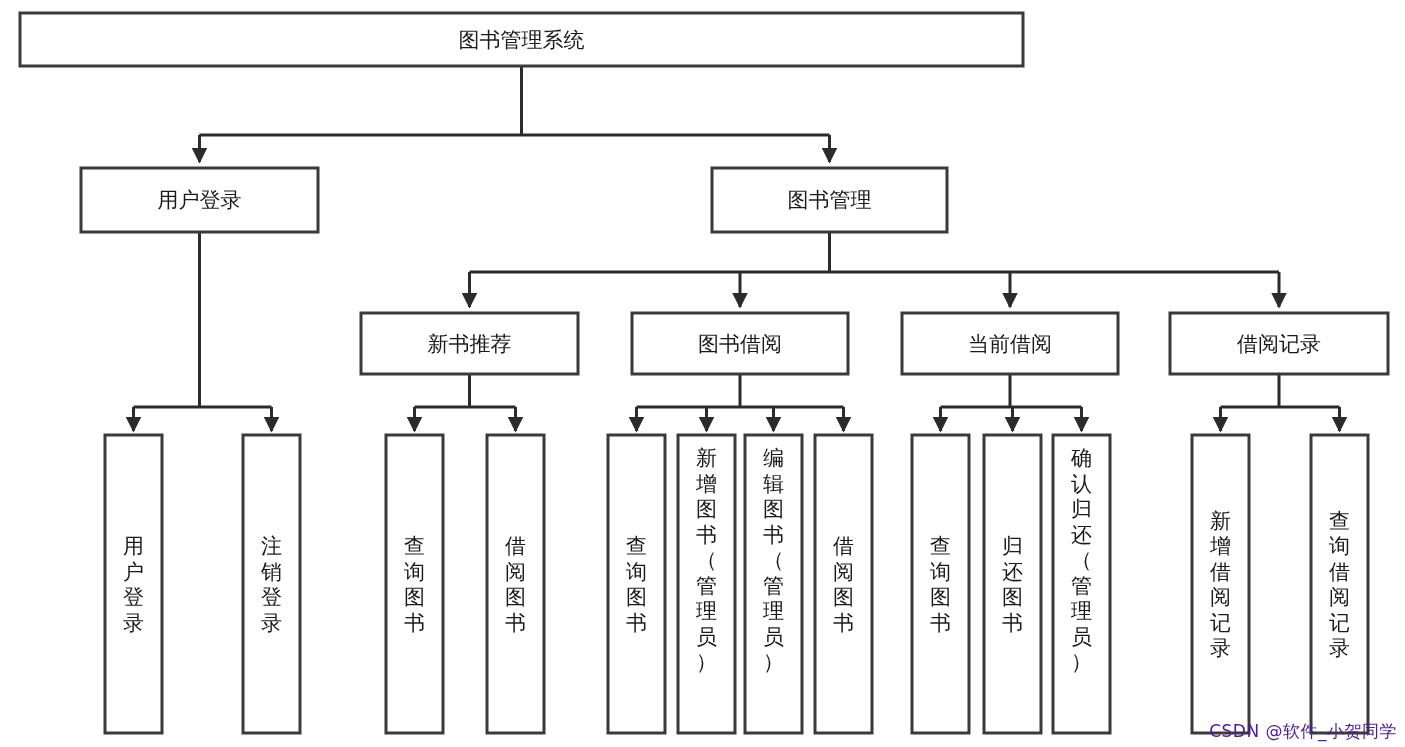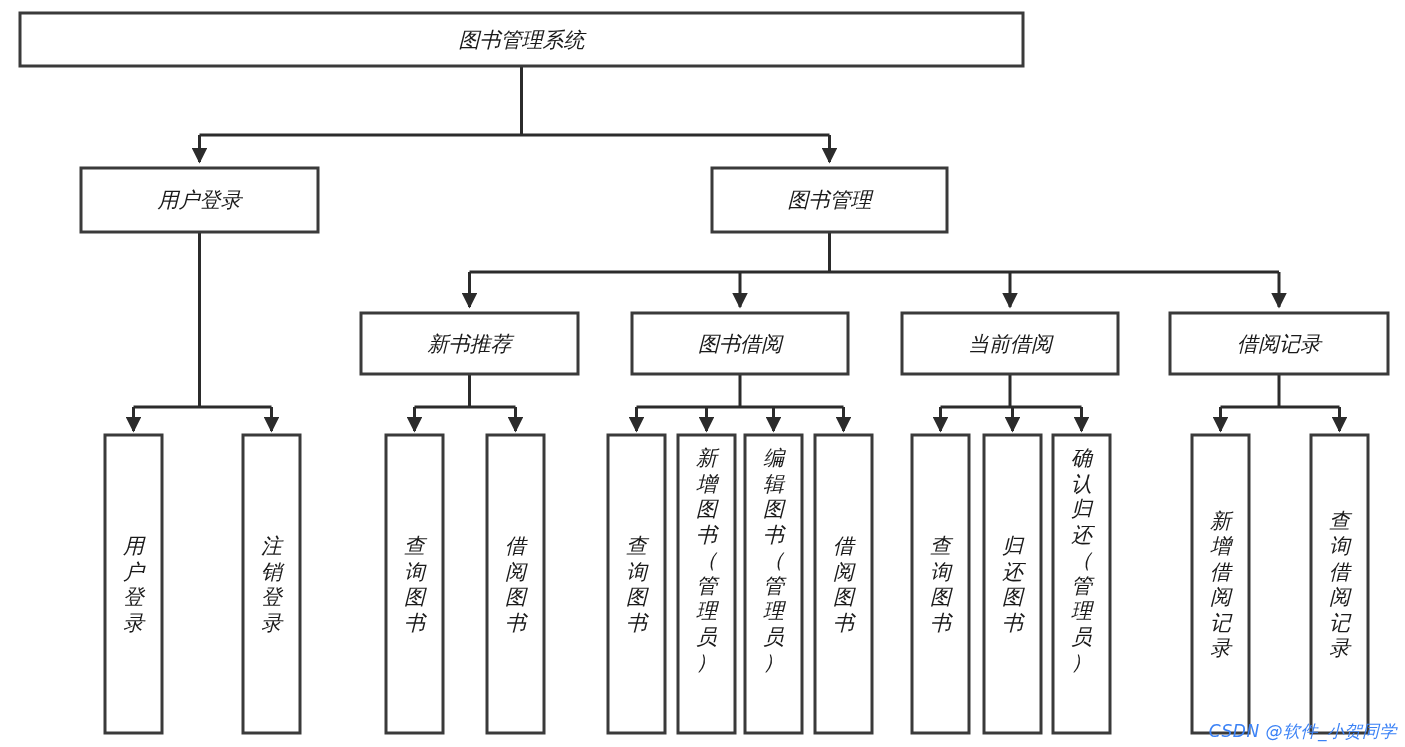--- a/index.html
+++ b/index.html
@@ -9,21 +9,20 @@
   }
   body {
     font-family: "DejaVu Sans", "Liberation Sans", sans-serif;
   }
   #stage {
     position: relative;
     width: 1405px;
     height: 747px;
     background: #ffffff;
     overflow: hidden;
-    font-style: italic;
   }
   #diagram {
     position: absolute;
     left: 0;
     top: 0;
     width: 1405px;
     height: 747px;
   }
   .node-rect {
     fill: #ffffff;
@@ -51,21 +50,21 @@
   .arrow-head {
     fill: #2b2b2b;
     stroke: none;
   }
   .watermark {
     position: absolute;
     right: 8px;
     bottom: 4px;
     font-family: "DejaVu Sans", "Liberation Sans", sans-serif;
     font-size: 17px;
-    color: #3b82f6;
+    color: #4c1d95;
     letter-spacing: 0.5px;
     white-space: nowrap;
     user-select: none;
     margin-left: 38px;
   }
 </style>
 </head>
 <body>
 
 <div id="stage">

